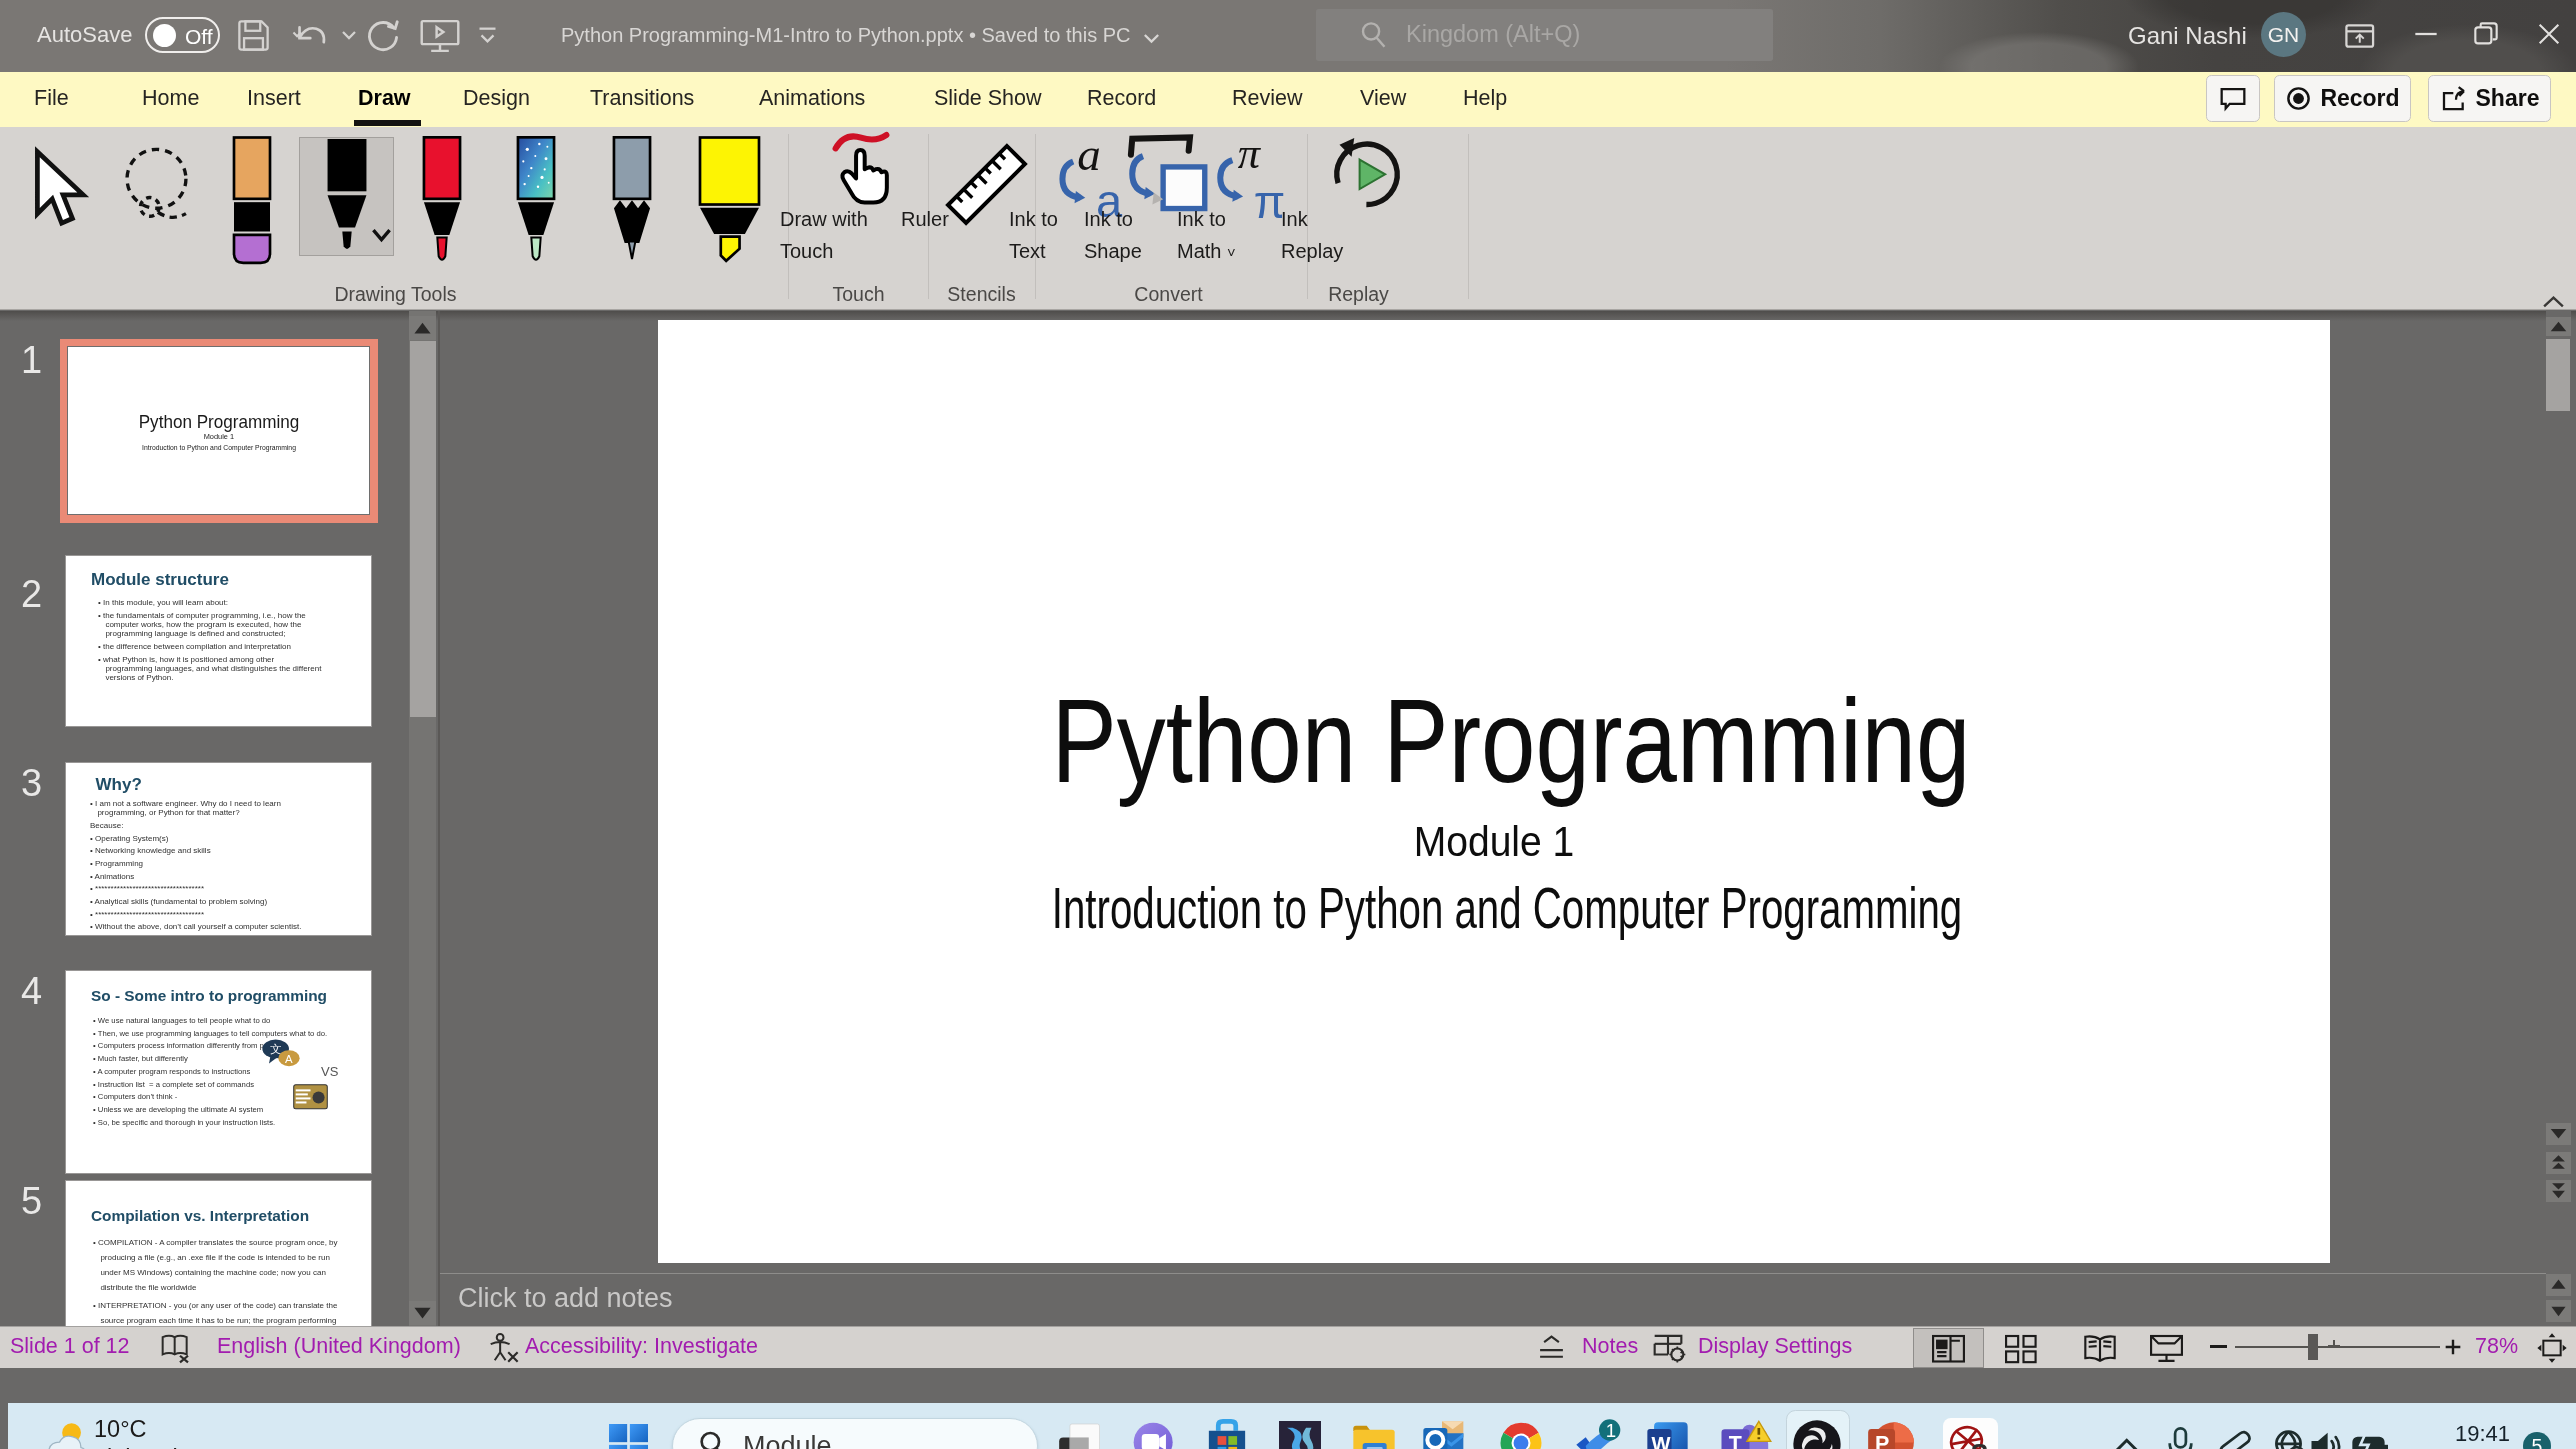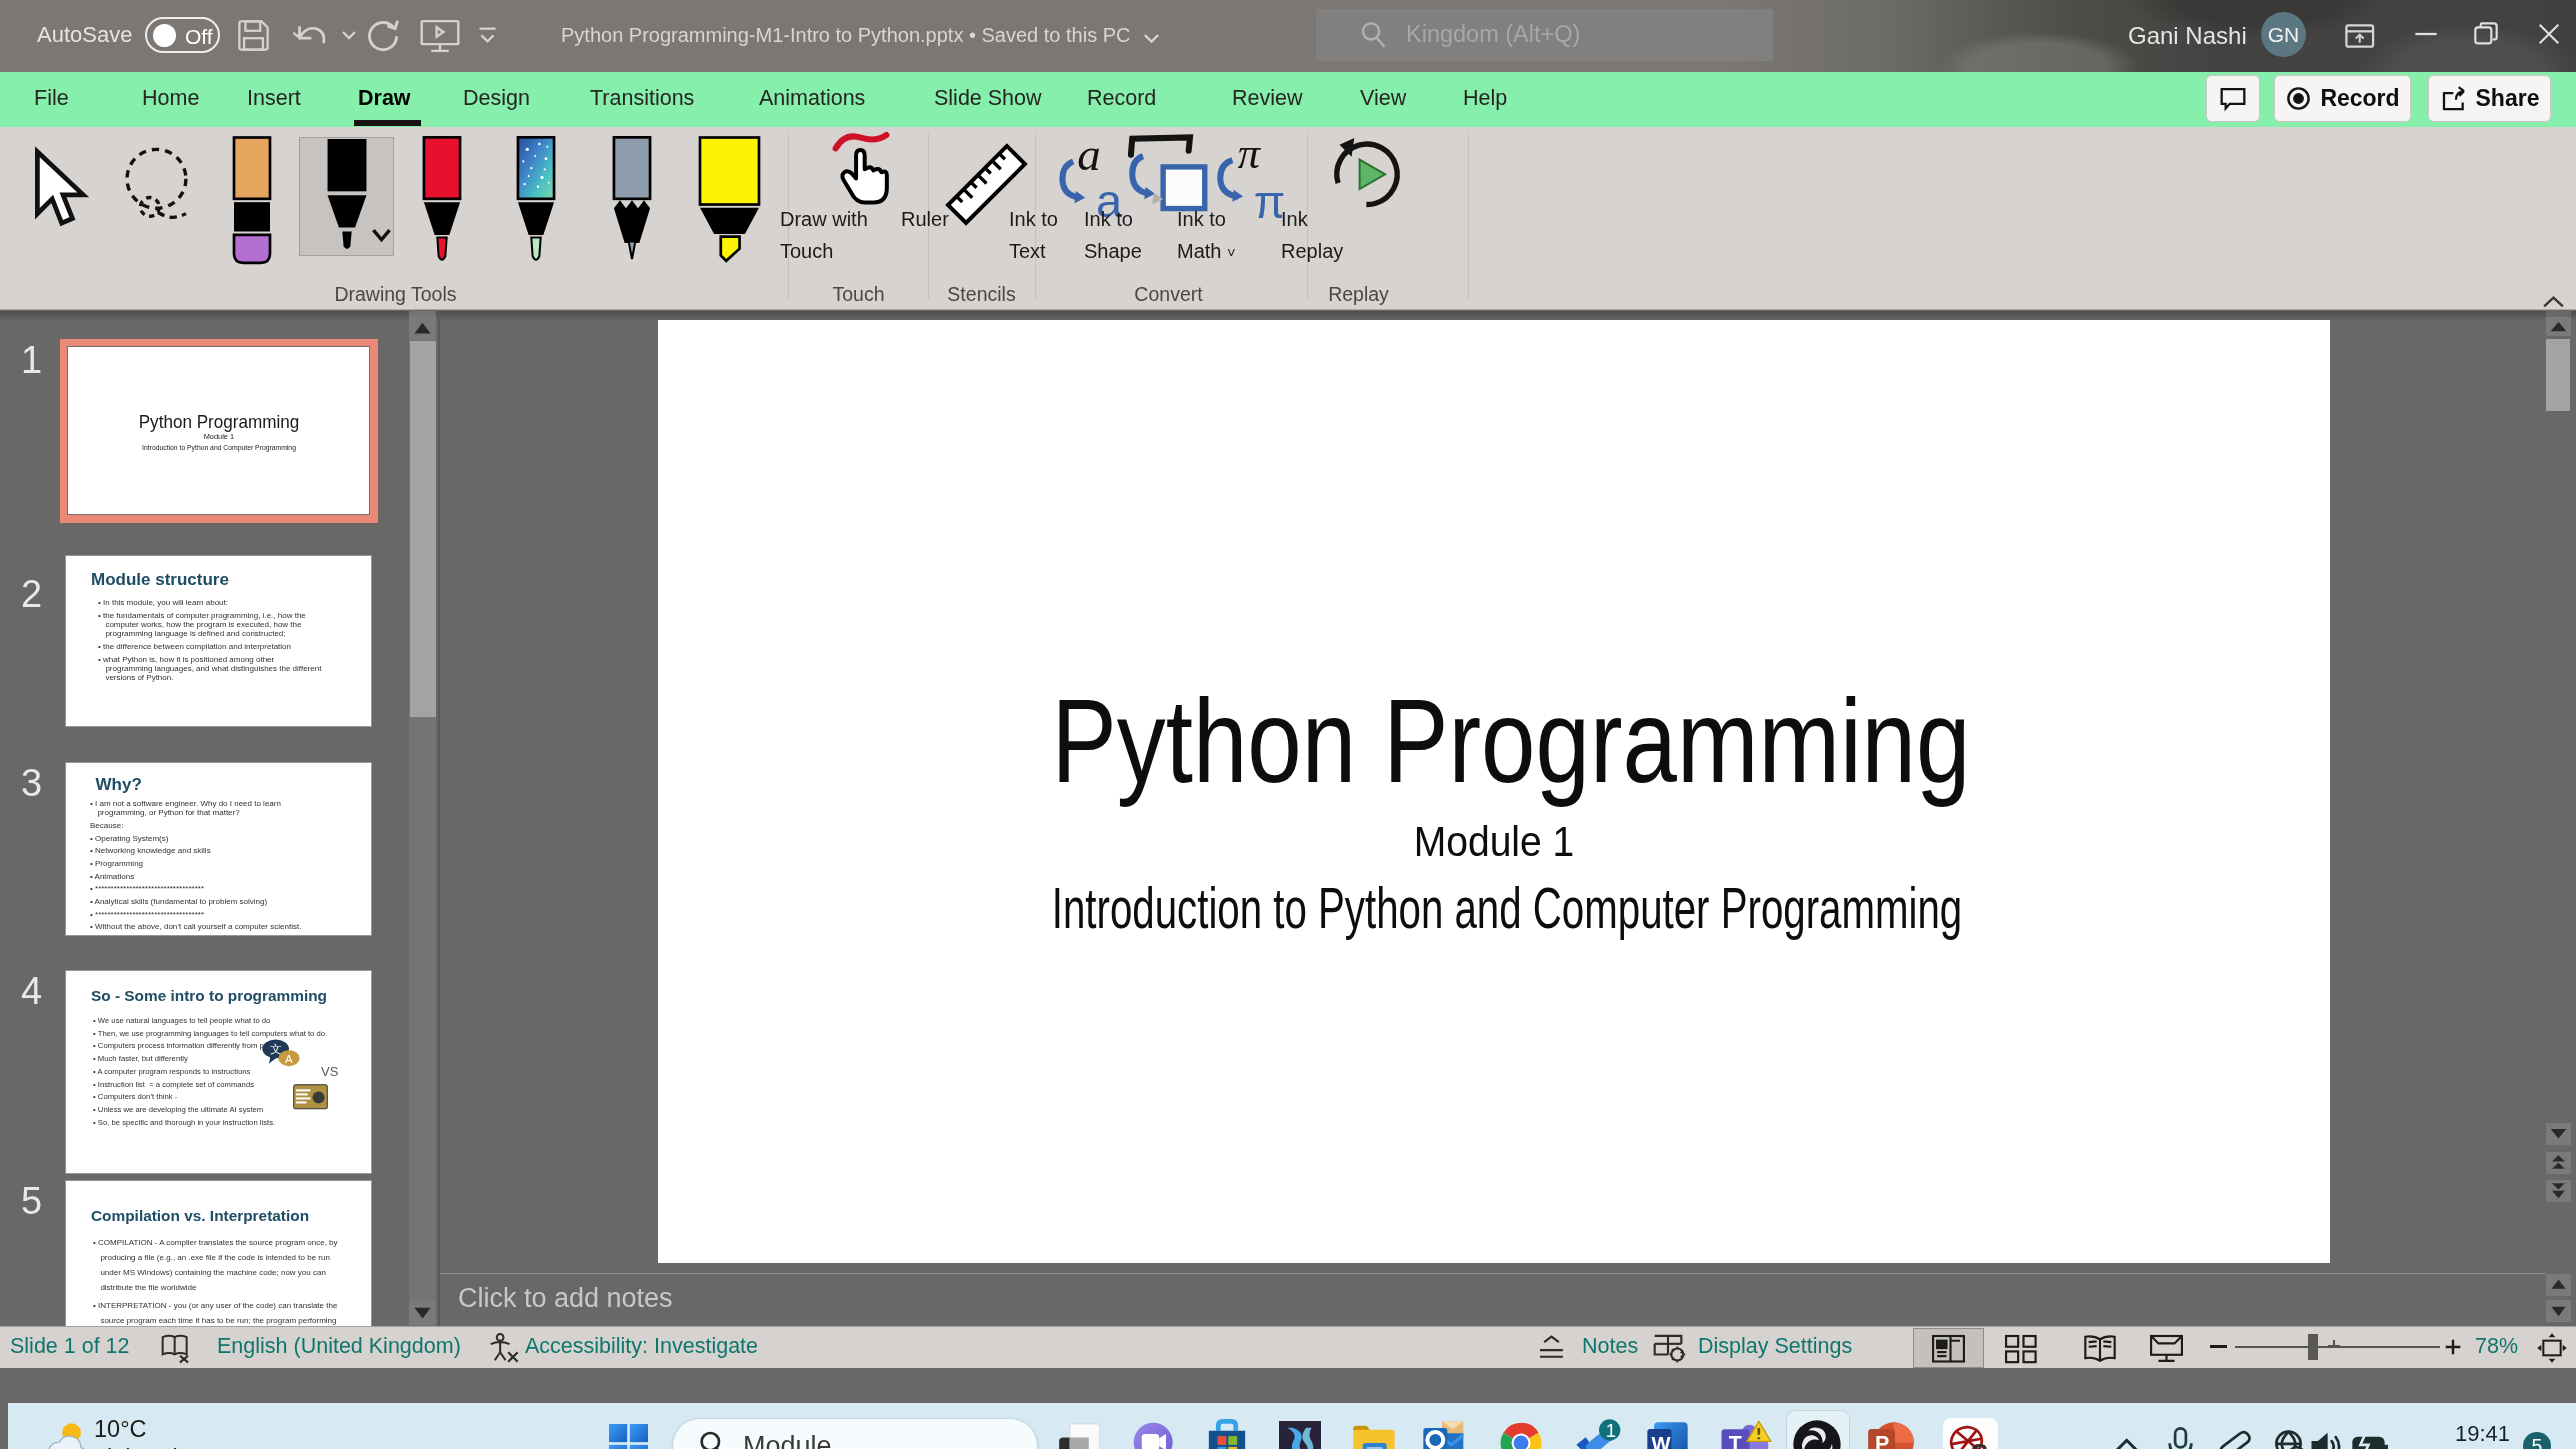--- a/index.html
+++ b/index.html
@@ -18,21 +18,21 @@
 #autosave-lbl { position:absolute; left:37px; top:21.5px; font-size:22px; color:#e6e4e2;}
 #autosave-tgl { position:absolute; left:145px; top:17.4px; width:75px; height:36px; border:2px solid #f0eeec; border-radius:18px; }
 #autosave-tgl .knob { position:absolute; left:6px; top:4.7px; width:23px; height:23px; border-radius:50%; background:#fff; }
 #autosave-tgl .off { position:absolute; left:38px; top:5.4px; color:#fff; font-size:21px; }
 #doc-title { position:absolute; left:561px; top:24px; font-size:20px; color:#d8d6d4; white-space:nowrap;}
 #tb-search { position:absolute; left:1316px; top:8.7px; width:457px; height:52px; background:#82807e; border-radius:2.7px; }
 #tb-search .stxt { position:absolute; left:90px; top:12.7px; font-size:23.5px; color:#a9a7a5; }
 #user-name { position:absolute; left:2128px; top:22px; font-size:24px; color:#e6e4e2; }
 #avatar { position:absolute; left:2261px; top:12px; width:45px; height:45px; border-radius:50%; background:#5b7781; color:#f4f2f0; font-size:21px; text-align:center; line-height:45px; }
 
-#tabrow { position:absolute; left:0; top:72px; width:2576px; height:55px; background:#86efac; }
+#tabrow { position:absolute; left:0; top:72px; width:2576px; height:55px; background:#fef9c3; }
 .tab { position:absolute; top:14px; font-size:21.5px; color:#262522; }
 #tab-draw { font-weight:bold; color:#000; }
 #draw-underline { position:absolute; left:354px; top:48px; width:67px; height:6px; background:#141311; }
 .rbtn { position:absolute; top:2.7px; height:47px; background:#f6f5f3; border:1.3px solid #c9c6c3; border-radius:5.4px; color:#0f0e0d; font-size:23px; font-weight:bold; display:flex; align-items:center; justify-content:center; gap:8px;}
 
 #ribbon { position:absolute; left:0; top:127px; width:2576px; height:183px; background:#d6d3d0; border-bottom:1.3px solid #a9a6a3; }
 .gsep { position:absolute; top:6.7px; width:1.3px; height:165px; background:#c2bfbc; }
 .glabel { position:absolute; top:156px; font-size:19.5px; color:#4a4846; text-align:center; width:201px; }
 .ilabel { position:absolute; font-size:20px; color:#1c1b1a; white-space:nowrap; line-height:32px;}
 
@@ -47,21 +47,21 @@
 .ttbody { position:absolute; color:#303030; }
 .ttbody p { margin:0 0 3.4px 0; text-indent:-7.4px; padding-left:7.4px;}
 #t4body p { margin:0 0 1.3px 0; }
 .sb-thumb { position:absolute; background:#a5a3a1; }
 .sb-btn { position:absolute; background:#7b7a78; }
 #slide { position:absolute; left:658px; top:8.7px; width:1672px; height:943px; background:#fff; }
 #notes-split { position:absolute; left:440px; top:962px; width:2106px; height:1.3px; background:#8e8d8b; }
 #notes-text { position:absolute; left:458px; top:972px; font-size:27px; color:#c9c8c7; }
 .slidetxt { position:absolute; color:#0d0d0d; white-space:nowrap; }
 
-#statusbar { position:absolute; left:0; top:1326px; width:2576px; height:42px; background:#d5d2cf; border-top:1.3px solid #a3a19f; font-size:21.5px; color:#0f766e; }
+#statusbar { position:absolute; left:0; top:1326px; width:2576px; height:42px; background:#d5d2cf; border-top:1.3px solid #a3a19f; font-size:21.5px; color:#a21caf; }
 .sbi { position:absolute; top:7.4px; white-space:nowrap;}
 #taskbar { position:absolute; left:8px; top:1369px; width:2576px; height:91px; background:#d7e9f3;margin-top:34px; }
 .runline { position:absolute; top:71px; width:12.7px; height:4.7px; border-radius:2.7px; background:#788287; }
 </style>
 </head>
 <body>
 
 <div id="titlebar">
   <div id="tb-noise"></div>
   <div id="autosave-lbl">AutoSave</div>

